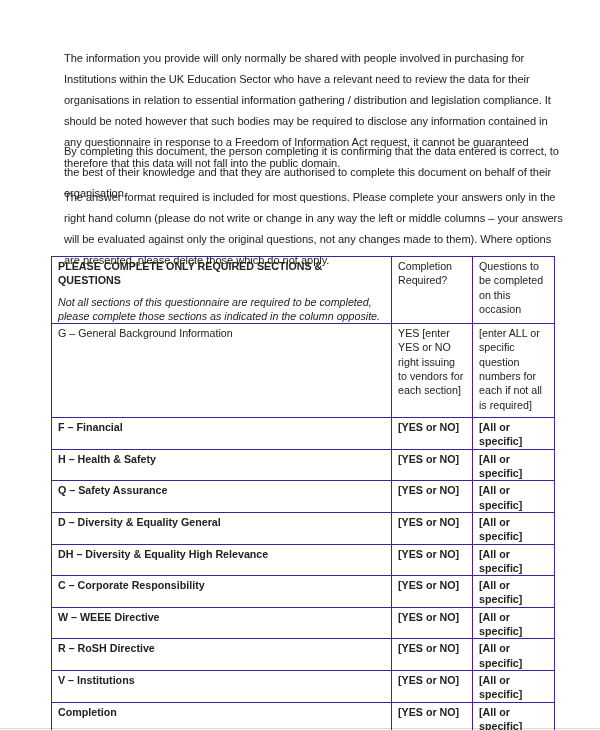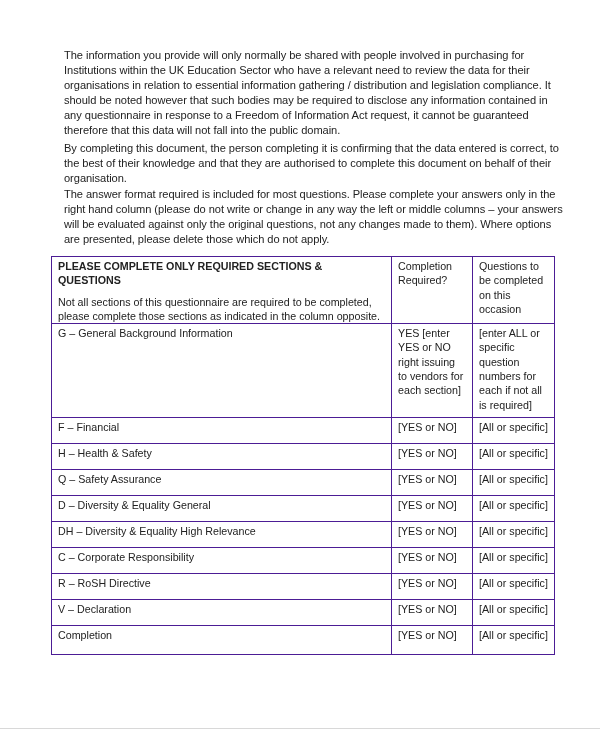--- a/index.html
+++ b/index.html
@@ -21,21 +21,21 @@
       width: 600px;
       height: 728px;
       background: #ffffff;
       border-bottom: 1px solid #d8d8d8;
     }
     .para {
       position: absolute;
       left: 64px;
       width: 500px;
       font-size: 11.1px;
-      line-height: 15px;
+      line-height: 21px;
       letter-spacing: -0.05px;
       margin: 0;
     }
     #p1 { top: 48px; }
     #p2 { top: 141px; }
     #p3 { top: 187px; }
 
     table.q {
       position: absolute;
       left: 51px;
@@ -55,23 +55,24 @@
     table.q col.c2 { width: 81px; }
     table.q col.c3 { width: 82px; }
     tr.hdr td { height: 60px; }
     tr.hdr .title {
       font-weight: bold;
       display: block;
     }
     tr.hdr .note {
       display: block;
       margin-top: 7px;
+      font-style: italic;
     }
     tr.row-g td { height: 91px; }
-    tr.row td { height: 23px; }
+    tr.row td { height: 23px; font-weight: bold; }
     tr.row.last td { height: 26px; }
   </style>
 </head>
 <body>
 
 <div class="page">
 
   <p class="para" id="p1">The information you provide will only normally be shared with people involved in purchasing for Institutions within the UK Education Sector who have a relevant need to review the data for their organisations in relation to essential information gathering / distribution and legislation compliance. It should be noted however that such bodies may be required to disclose any information contained in any questionnaire in response to a Freedom of Information Act request, it cannot be guaranteed therefore that this data will not fall into the public domain.</p>
   <p class="para" id="p3">The answer format required is included for most questions. Please complete your answers only in the right hand column (please do not write or change in any way the left or middle columns – your answers will be evaluated against only the original questions, not any changes made to them). Where options are presented, please delete those which do not apply.</p>
   <p class="para" id="p2">By completing this document, the person completing it is confirming that the data entered is correct, to the best of their knowledge and that they are authorised to complete this document on behalf of their organisation.</p>
@@ -120,26 +121,31 @@
       <td>DH – Diversity &amp; Equality High Relevance</td>
       <td>[YES or NO]</td>
       <td>[All or specific]</td>
     </tr>
     <tr class="row">
       <td>C – Corporate Responsibility</td>
       <td>[YES or NO]</td>
       <td>[All or specific]</td>
     </tr>
     <tr class="row">
+      <td>W – WEEE Directive</td>
+      <td>[YES or NO]</td>
+      <td>[All or specific]</td>
+    </tr>
+    <tr class="row">
       <td>R – RoSH Directive</td>
       <td>[YES or NO]</td>
       <td>[All or specific]</td>
     </tr>
     <tr class="row">
-      <td>V – Declaration</td>
+      <td>V – Institutions</td>
       <td>[YES or NO]</td>
       <td>[All or specific]</td>
     </tr>
     <tr class="row last">
       <td>Completion</td>
       <td>[YES or NO]</td>
       <td>[All or specific]</td>
     </tr>
   </tbody>
     </table>

